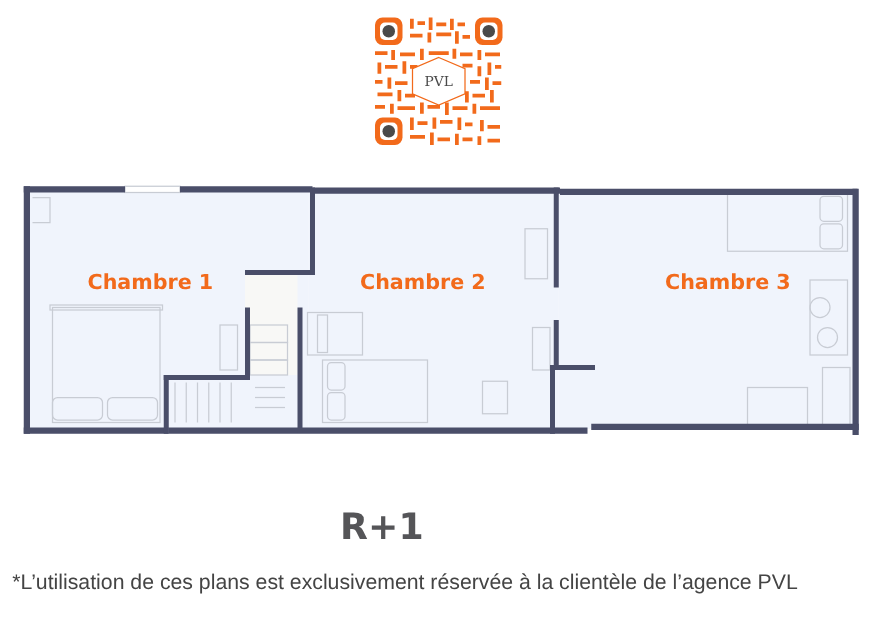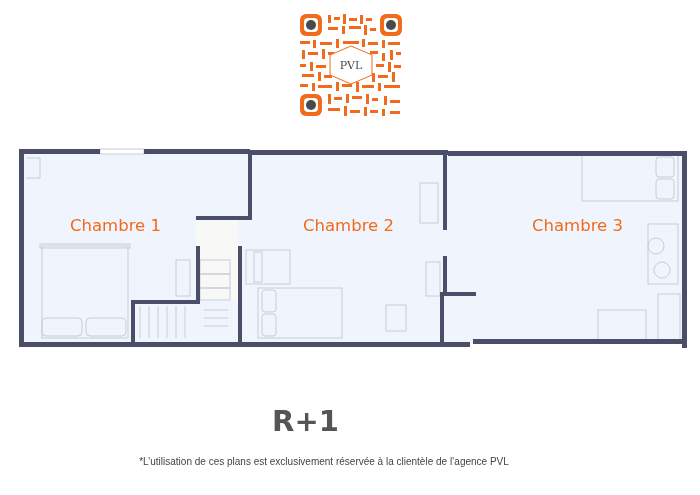--- a/index.html
+++ b/index.html
@@ -1,21 +1,21 @@
 <!DOCTYPE html>
 <html><head>
 <meta charset="utf-8">
 <style>
   html, body { margin:0; padding:0; background:#ffffff; }
   body { width:700px; height:495px; position:relative; overflow:hidden; font-family:"DejaVu Sans","Liberation Sans",sans-serif; }
   .qr { position:absolute; left:298px; top:12px; width:106px; height:106px; }
   .plan { position:absolute; left:0; top:0; width:700px; height:495px; }
-  .room-label { position:absolute; color:#f26a1b; font-weight:normal; font-size:16.5px; white-space:nowrap; }
+  .room-label { position:absolute; color:#f26a1b; font-weight:bold; font-size:16.5px; white-space:nowrap; }
   .title { position:absolute; left:0; width:611px; top:404px; text-align:center; font-size:29px; font-weight:bold; color:#555558; }
-  .disclaimer { position:absolute; left:0; width:648px; top:456px; text-align:center; font-size:10px; color:#444; font-family:"Liberation Sans","DejaVu Sans",sans-serif; }
+  .disclaimer { position:absolute; left:0; width:648px; top:456px; text-align:center; font-size:17px; color:#444; font-family:"Liberation Sans","DejaVu Sans",sans-serif; }
 </style>
 </head>
 <body>
 
 <svg class="qr" viewBox="0 0 106 106">
   <g fill="#f26a1b">
 
     <rect x="2" y="2" width="22" height="22" rx="6"></rect>
     <rect x="82" y="2" width="22" height="22" rx="6"></rect>
     <rect x="2" y="82" width="22" height="22" rx="6"></rect>
@@ -176,17 +176,17 @@
     <rect x="238" y="246" width="4" height="100"></rect>
 
     <rect x="443" y="150" width="4" height="80"></rect>
     <rect x="443" y="256" width="4" height="38"></rect>
     <rect x="440" y="292" width="36" height="4"></rect>
     <rect x="440" y="292" width="4" height="55"></rect>
   </g>
 </svg>
 
 <div class="room-label" style="left:70px;top:216px;">Chambre 1</div>
-<div class="room-label" style="left:303px;top:216px;">Chambre 2</div>
+<div class="room-label" style="left:288px;top:216px;">Chambre 2</div>
 <div class="room-label" style="left:532px;top:216px;">Chambre 3</div>
 
 <div class="title">R+1</div>
 <div class="disclaimer">*L’utilisation de ces plans est exclusivement réservée à la clientèle de l’agence PVL</div>
 
 </body></html>

